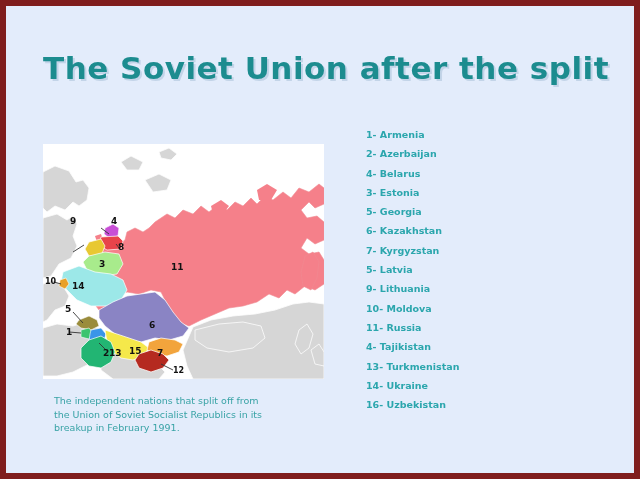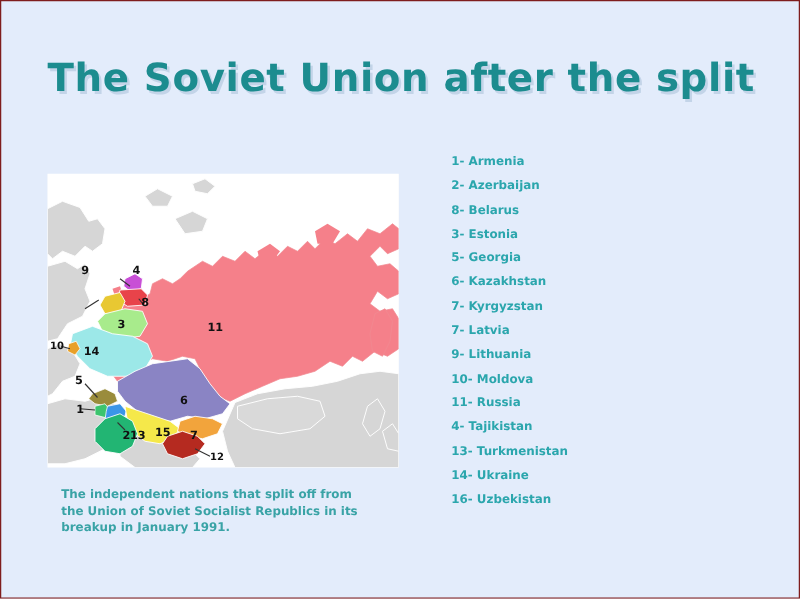--- a/index.html
+++ b/index.html
@@ -6,21 +6,21 @@
   html, body {
     margin: 0;
     padding: 0;
     background: #ffffff;
   }
   #slide {
     position: relative;
     width: 640px;
     height: 479px;
     background: #e3ecfb;
-    border: 1px solid #7f1d1d;
+    border: 6px solid #7f1d1d;
     box-sizing: border-box;
     overflow: hidden;
     font-family: "DejaVu Sans", sans-serif;
   }
 
   
   #title {
     position: absolute;
     left: 0;
     top: 44px;
@@ -69,21 +69,21 @@
   
   #caption {
     position: absolute;
     left: 48px;
     top: 388px;
     width: 250px;
     font-family: "DejaVu Sans", sans-serif;
     font-size: 9.5px;
     line-height: 13.5px;
     color: #39a3a6;
-    font-weight: bold;
+    font-weight: normal;
   }
 
   
   #legend {
     position: absolute;
     left: 360px;
     top: 119px;
     width: 180px;
   }
   .legend-item {
@@ -211,32 +211,32 @@
         <text class="map-label" x="66" y="212">13</text>
         <text class="map-label" x="29" y="145">14</text>
         <text class="map-label" x="86" y="210">15</text>
       </g>
     </svg>
   </div>
 
   <div id="caption">
     <span>The independent nations that split off from</span><br>
     <span>the Union of Soviet Socialist Republics in its</span><br>
-    <span>breakup in January 1991.</span>
+    <span>breakup in February 1991.</span>
   </div>
 
   <div id="legend">
     <div class="legend-item">1- Armenia</div>
     <div class="legend-item">2- Azerbaijan</div>
-    <div class="legend-item">8- Belarus</div>
+    <div class="legend-item">4- Belarus</div>
     <div class="legend-item">3- Estonia</div>
     <div class="legend-item">5- Georgia</div>
     <div class="legend-item">6- Kazakhstan</div>
     <div class="legend-item">7- Kyrgyzstan</div>
-    <div class="legend-item">7- Latvia</div>
+    <div class="legend-item">5- Latvia</div>
     <div class="legend-item">9- Lithuania</div>
     <div class="legend-item">10- Moldova</div>
     <div class="legend-item">11- Russia</div>
     <div class="legend-item">4- Tajikistan</div>
     <div class="legend-item">13- Turkmenistan</div>
     <div class="legend-item">14- Ukraine</div>
     <div class="legend-item">16- Uzbekistan</div>
   </div>
 
 </div>

